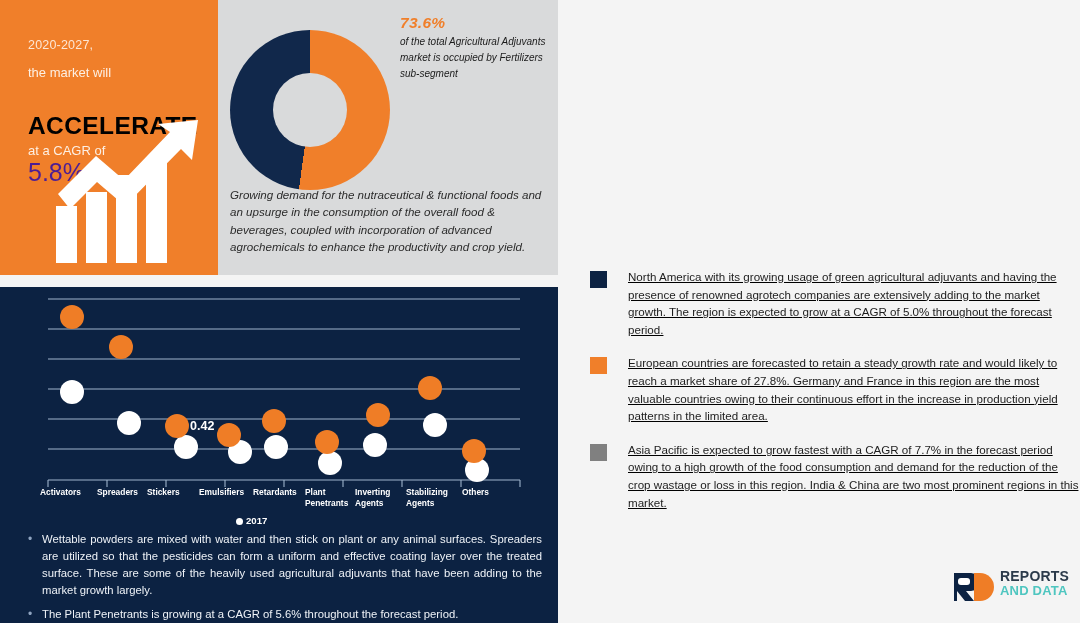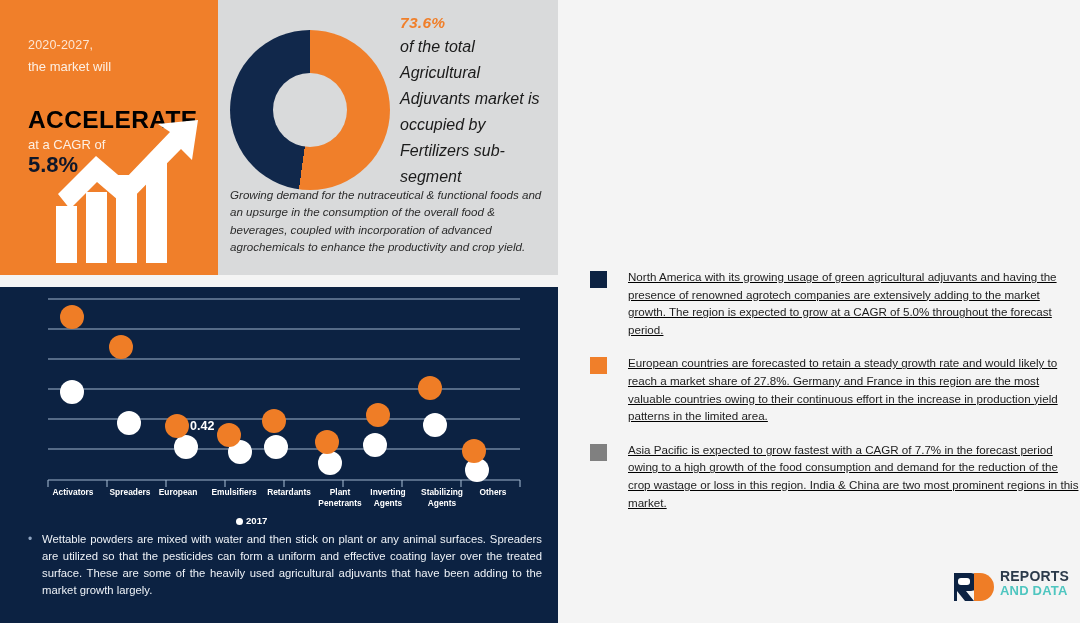--- a/index.html
+++ b/index.html
@@ -10,25 +10,25 @@
     position:relative;
     overflow:hidden;
   }
   #page { position:absolute; inset:0; background:#f4f4f4; }
 
   
   .hero-orange{
     position:absolute; left:0; top:0; width:218px; height:275px;
     background:#f07f2a; color:#fff; padding:38px 0 0 28px;
   }
-  .hero-l1{ font-size:12.5px; color:#fde6d4; letter-spacing:.2px; margin-bottom:7px;}
+  .hero-l1{ font-size:12.5px; color:#fde6d4; letter-spacing:.2px; margin-bottom:13px;}
   .hero-l2{ font-size:13px; color:#fdf0e4; margin-bottom:6px;}
   .hero-accel{ font-size:24.5px; font-weight:bold; letter-spacing:.4px; color:#000000; margin-bottom:3px;margin-top:32px;}
   .hero-l4{ font-size:13px; color:#fdf0e4; margin-bottom:1px;}
-  .hero-cagr{ font-size:22px; font-weight:bold; color:#0f172a; line-height:1.05;}
+  .hero-cagr{ font-size:25px; font-weight:normal; color:#4c1d95; line-height:1.05;}
   .hero-graphic{ position:absolute; left:52px; top:118px; width:150px; height:145px; }
 
   
   .panel-grey{
     position:absolute; left:218px; top:0; width:340px; height:275px;
     background:#d9dadb;
     font-style:italic;
   }
   .donut-wrap{ position:absolute; left:12px; top:30px; width:160px; height:160px; }
   .donut{
@@ -39,37 +39,37 @@
         #11284b 188deg 360deg);
     position:relative;
   }
   .donut::after{
     content:""; position:absolute; left:50%; top:50%;
     width:74px; height:74px; margin:-37px 0 0 -37px;
     border-radius:50%; background:#d9dadb;
   }
   .donut-txt{ position:absolute; left:182px; top:14px; width:152px; }
   .pct{ font-size:15.5px; color:#f07f2a; font-weight:600; margin-bottom:2px; letter-spacing:.3px;}
-  .donut-head{ font-size:16px; color:#1b1b1b; line-height:1.62; }
+  .donut-head{ font-size:10px; color:#1b1b1b; line-height:1.62; }
   .donut-body{
     position:absolute; left:12px; top:186px; width:320px;
     font-size:11.6px; color:#2b2b2b; line-height:1.5;
   }
 
   
   .panel-navy{
     position:absolute; left:0; top:287px; width:558px; height:348px;
     background:#0c2242; color:#fff;
   }
   .scatter{ position:absolute; left:0; top:0; width:558px; height:210px; }
   .scat-labels{
     position:absolute; left:0; top:200px; width:558px; height:38px;
     color:#fff; font-size:8.4px; font-weight:bold;
   }
-  .scat-labels span{ position:absolute; text-align:center; line-height:1.25;}
+  .scat-labels span{ position:absolute; line-height:1.25;}
   .scat-legend{
     position:absolute; left:236px; top:228px; font-size:9.6px; font-weight:bold; color:#fff;
   }
   .scat-legend .dot{
     display:inline-block; width:7px; height:7px; border-radius:50%;
     background:#fff; margin-right:3px; vertical-align:-1px;
   }
   .navy-bullets{ position:absolute; left:22px; top:244px; width:520px; }
   .navy-bullets li{
     list-style:none; position:relative; padding-left:20px;
@@ -176,21 +176,21 @@
     </svg>
 
     <div class="scat-labels">
       <span style="left:40px;  width:66px;">
         <b>Activators</b>
       </span>
       <span style="left:97px;  width:66px;">
         <b>Spreaders</b>
       </span>
       <span style="left:147px; width:62px;">
-        <b>European</b>
+        <b>Stickers</b>
       </span>
       <span style="left:199px; width:70px;">
         <b>Emulsifiers</b>
       </span>
       <span style="left:253px; width:72px;">
         <b>Retardants</b>
       </span>
       <span style="left:305px; width:70px;">
         <b>Plant</b><br>
         <b>Penetrants</b>
@@ -207,20 +207,21 @@
         <b>Others</b>
       </span>
     </div>
 
     <div class="scat-legend">
       <i class="dot"></i><span>2017</span>
     </div>
 
     <ul class="navy-bullets">
       <li>Wettable powders are mixed with water and then stick on plant or any animal surfaces. Spreaders are utilized so that the pesticides can form a uniform and effective coating layer over the treated surface. These are some of the heavily used agricultural adjuvants that have been adding to the market growth largely.</li>
+      <li>The Plant Penetrants is growing at a CAGR of 5.6% throughout the forecast  period.</li>
     </ul>
   </div>
 
   <div class="bar-panel">
     
 
     
 
     
     

